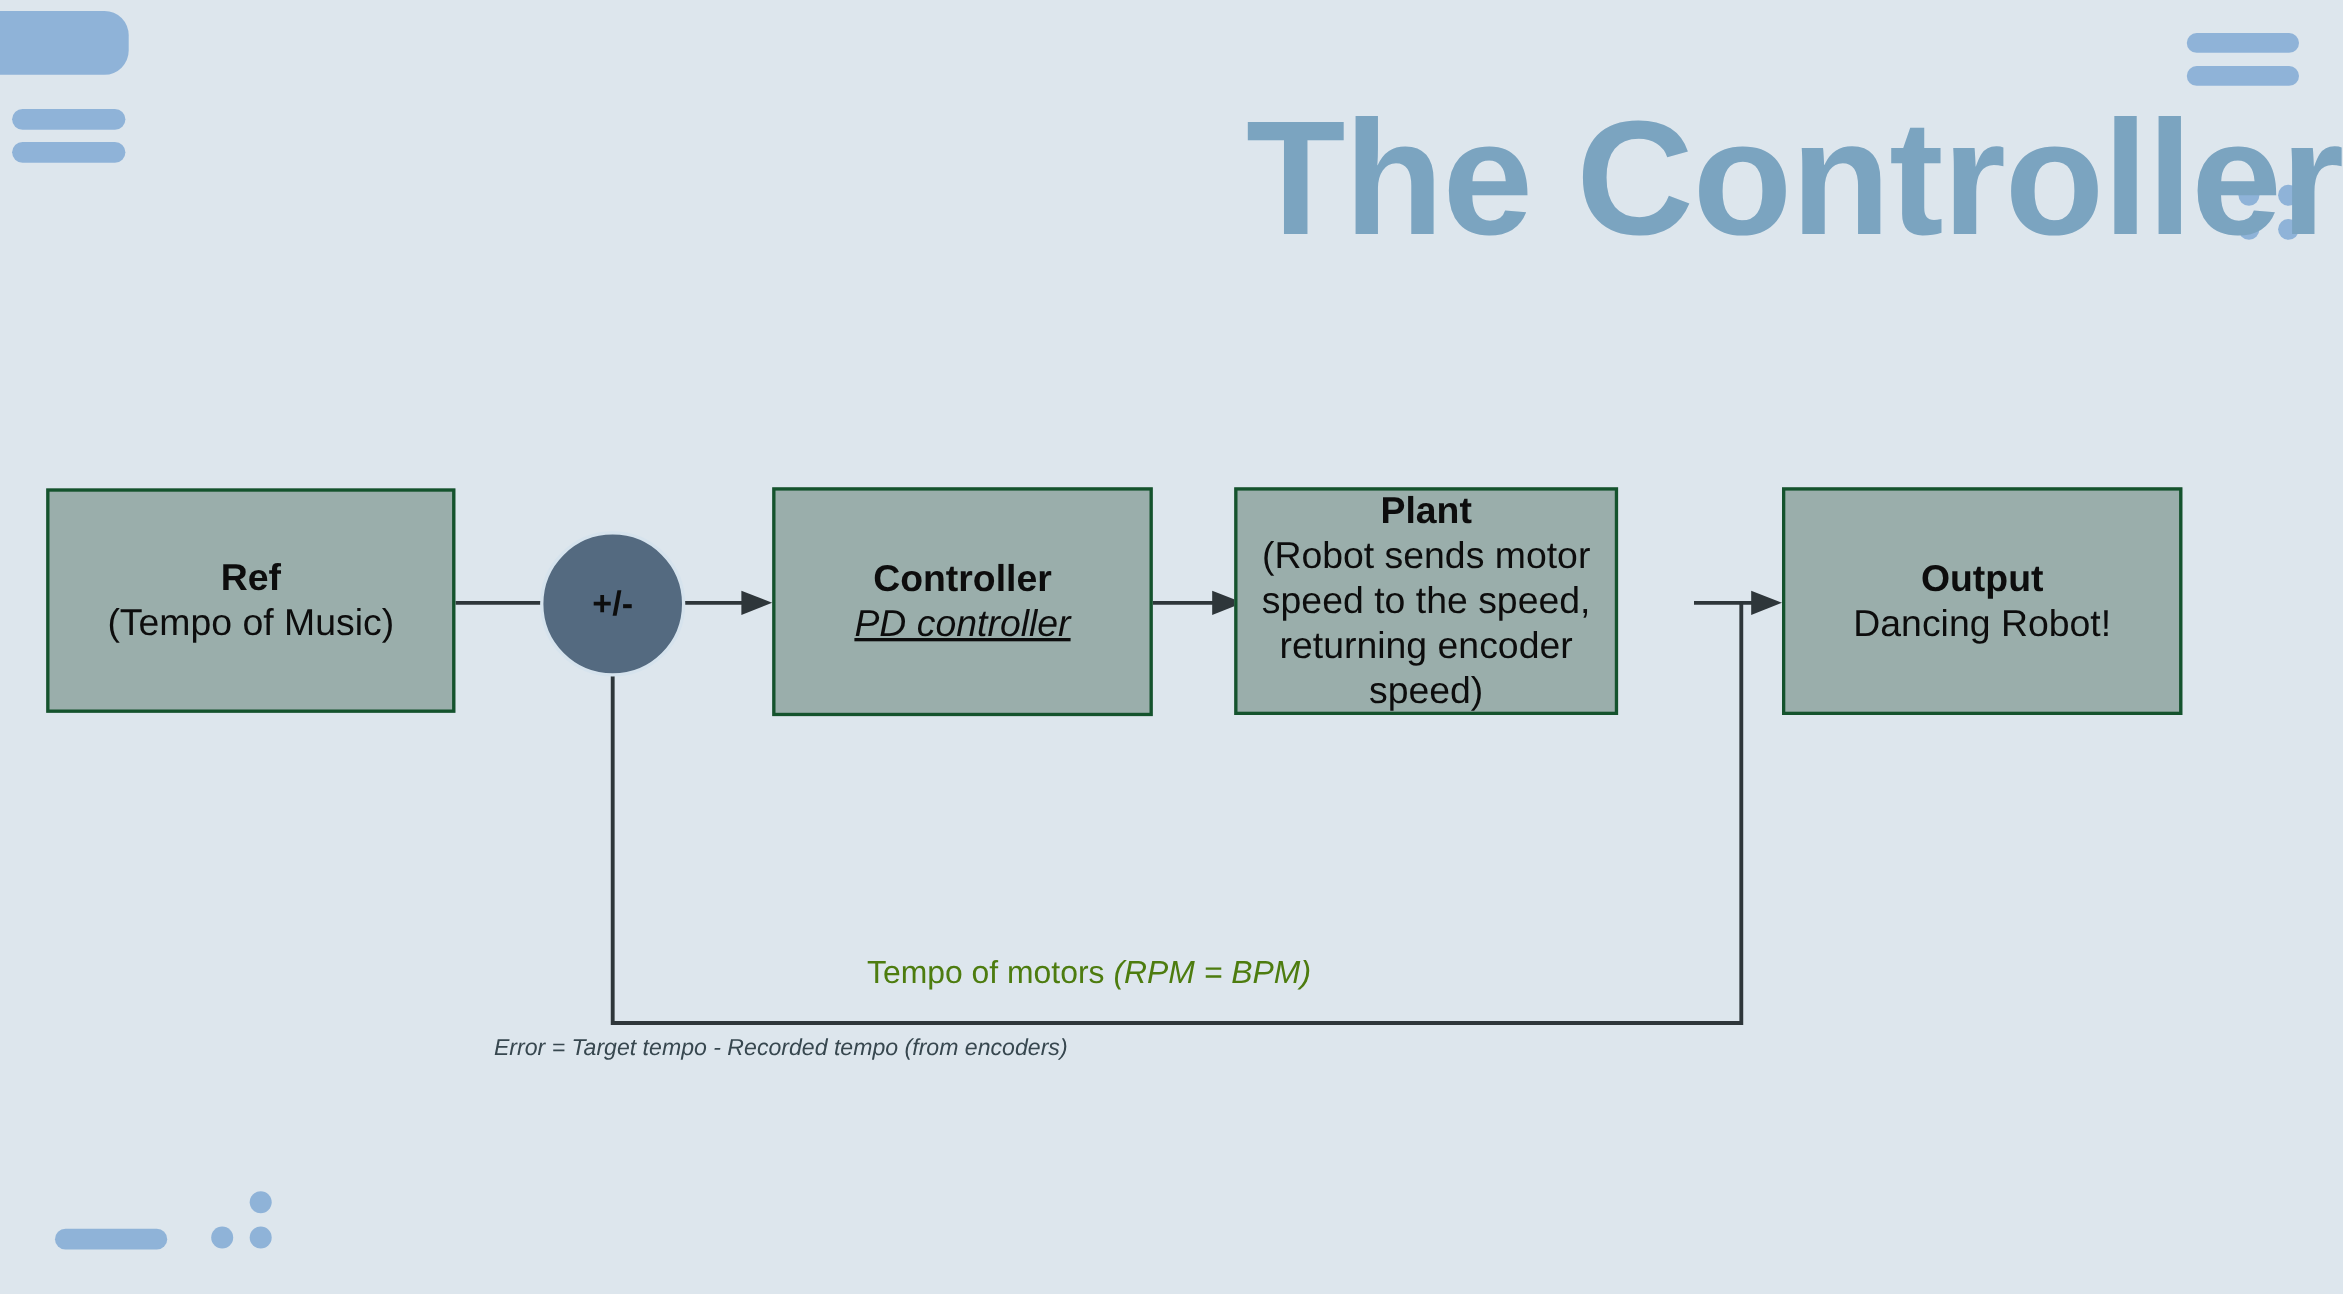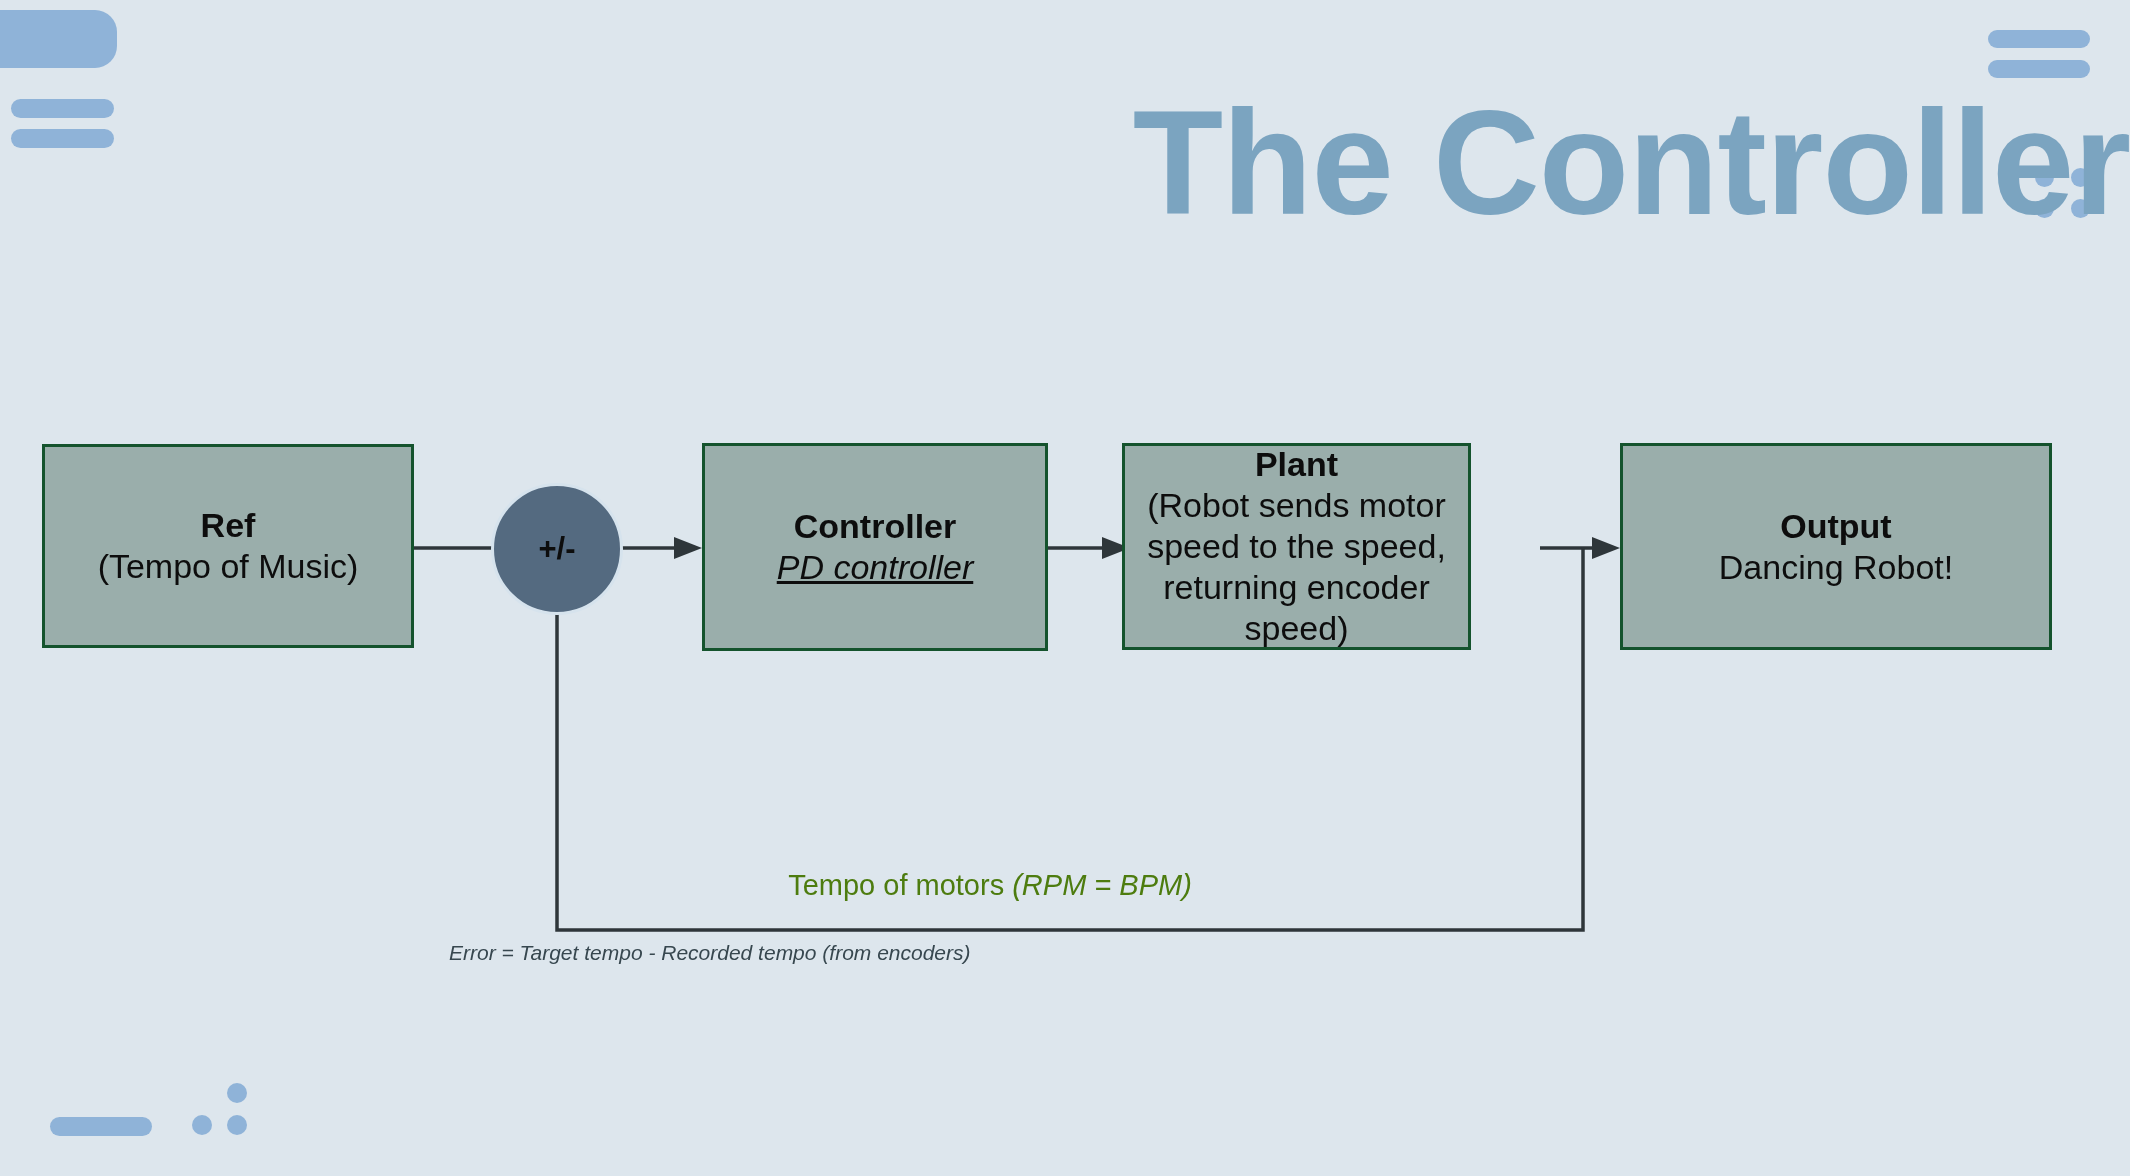--- a/index.html
+++ b/index.html
@@ -54,21 +54,21 @@
     text-align:center;
     color:#0d0d0d;
     font-size:34px;line-height:41px;
     padding:4px 10px;
   }
   .block .b-name{font-weight:bold;}
   .block .b-note{font-style:italic;text-decoration:underline;}
   .block-ref{left:42px;top:444px;width:372px;height:204px;}
   .block-controller{left:702px;top:443px;width:346px;height:208px;}
   .block-plant{left:1122px;top:443px;width:349px;height:207px;}
-  .block-output{left:1620px;top:443px;width:432px;height:207px;}
+  .block-output{left:1620px;top:443px;width:364px;height:207px;}
 
   
   .sum-node{
     position:absolute;left:491px;top:483px;width:126px;height:126px;
     background:#546a80;
     border:3px solid #d6e3ed;
     box-sizing:content-box;
     border-radius:50%;
     display:flex;align-items:center;justify-content:center;
     font-size:31px;font-weight:bold;color:#0d0d0d;

